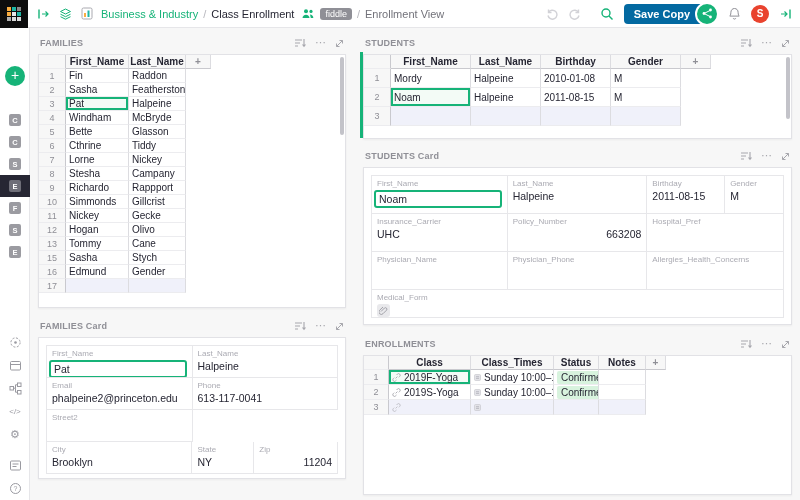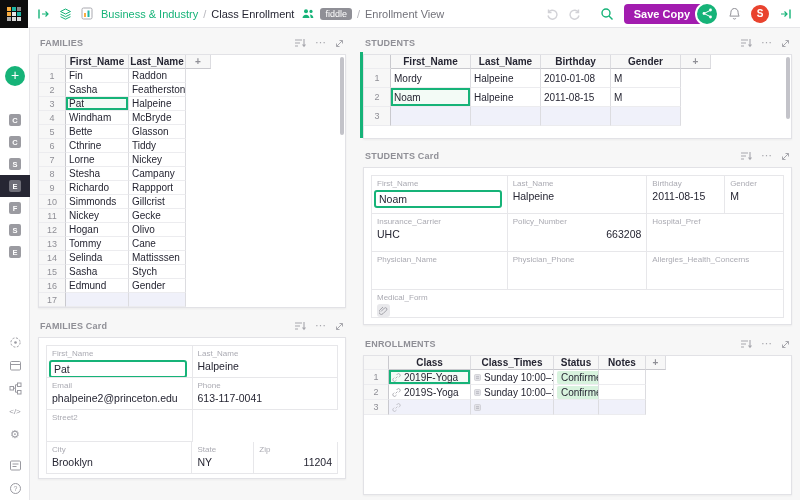--- a/index.html
+++ b/index.html
@@ -15,21 +15,21 @@
   .logo-grid i { display:block; }
   .tb-icon { display:flex; align-items:center; justify-content:center; margin-left:9px; cursor:pointer; }
   .crumbs { display:flex; align-items:center; gap:5px; margin-left:8px; font-size:11px; white-space:nowrap; }
   .crumb-ws { color:#16b378; cursor:pointer; }
   .crumb-sep { color:#b7b7bd; }
   .crumb-doc { color:#262633; cursor:pointer; }
   .crumb-page { color:#72727a; cursor:pointer; }
   .tag { background:#8f8f96; color:#fff; font-size:9px; padding:1px 5px; border-radius:3px; }
   .tb-right { margin-left:auto; display:flex; align-items:center; }
   .savecopy { position:relative; margin:0 18px 0 10px; }
-  .savecopy-btn { background:#a21caf; color:#fff; font-size:11px; font-weight:bold;
+  .savecopy-btn { background:#0369a1; color:#fff; font-size:11px; font-weight:bold;
     border:none; border-radius:4px; padding:4px 16px 4px 10px; cursor:pointer; font-family:inherit; }
   .share-circle { position:absolute; right:-13px; top:-2px; width:24px; height:24px; border-radius:50%;
     background:#16b378; border:2px solid #fff; display:flex; align-items:center; justify-content:center; cursor:pointer; }
   .avatar { width:18px; height:18px; border-radius:50%; color:#fff; font-size:10px; font-weight:bold;
     display:flex; align-items:center; justify-content:center; margin:0 10px; cursor:pointer; }
 
   
   .sidebar { position:absolute; top:28px; left:0; width:30px; bottom:0; background:#fff;
     border-right:1px solid #E6E6E9; z-index:9; }
   .plus-btn { position:absolute; top:38px; left:5px; width:20px; height:20px; border-radius:50%;
@@ -357,25 +357,20 @@
             <div class="cell ncell c-num">12</div>
             <div class="cell c-first">Hogan</div>
             <div class="cell c-last">Olivo</div>
           </div>
         <div class="trow">
             <div class="cell ncell c-num">13</div>
             <div class="cell c-first">Tommy</div>
             <div class="cell c-last">Cane</div>
           </div>
         <div class="trow">
-            <div class="cell ncell c-num">14</div>
-            <div class="cell c-first">Selinda</div>
-            <div class="cell c-last">Mattisssen</div>
-          </div>
-        <div class="trow">
             <div class="cell ncell c-num">15</div>
             <div class="cell c-first">Sasha</div>
             <div class="cell c-last">Stych</div>
           </div>
         <div class="trow">
             <div class="cell ncell c-num">16</div>
             <div class="cell c-first">Edmund</div>
             <div class="cell c-last">Gender</div>
           </div>
         <div class="trow">

